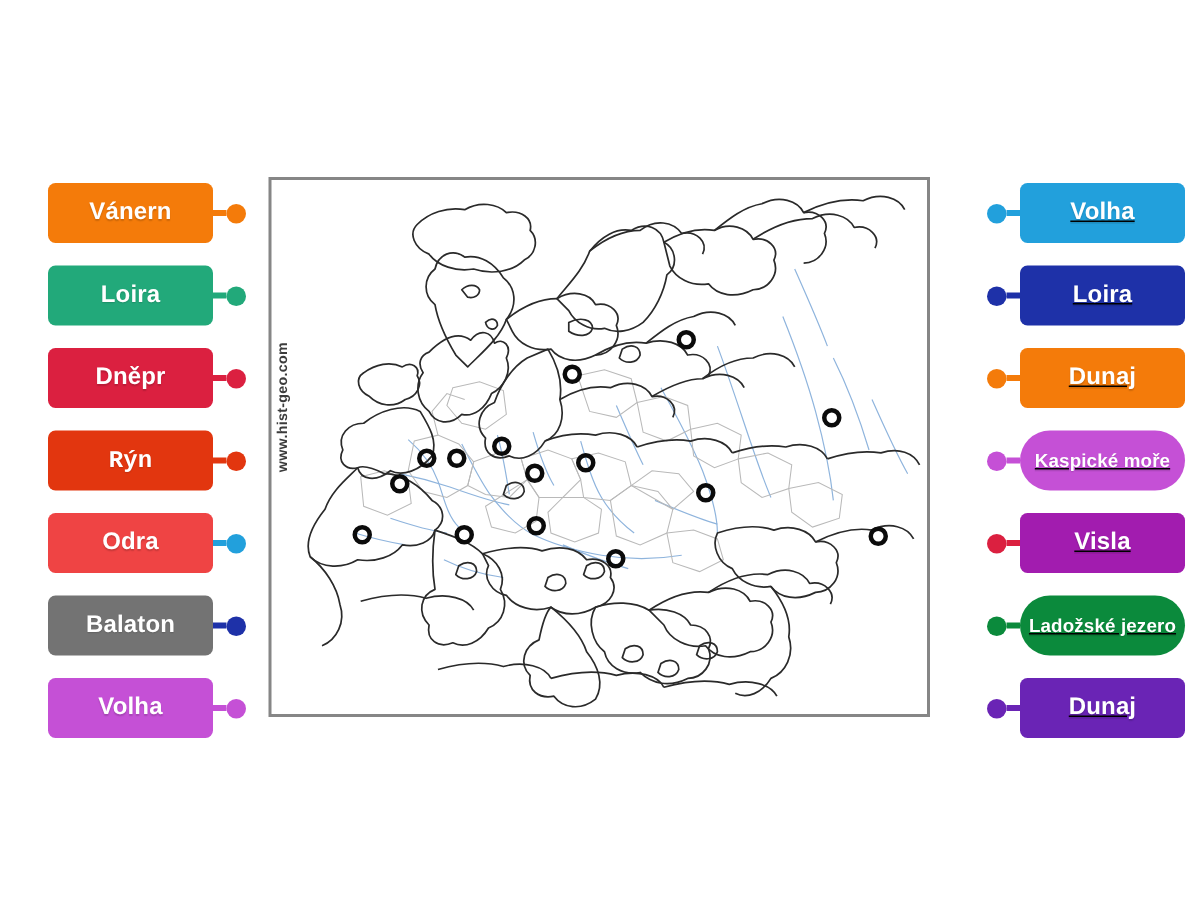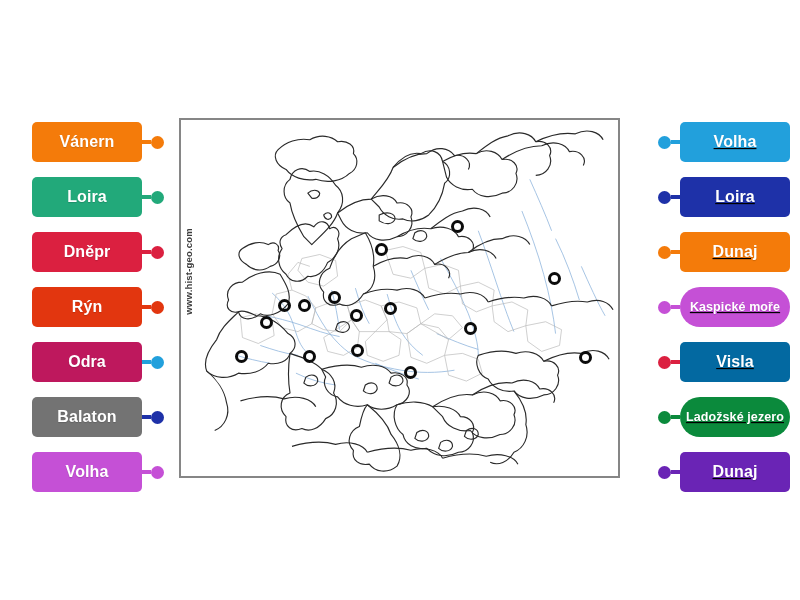--- a/index.html
+++ b/index.html
@@ -128,28 +128,28 @@
       </div>
     </div>
     <div class="label-row">
       <div class="chip" style="background: rgb(219, 32, 64);">Dněpr</div>
       <div class="connector">
         <div class="conn-line" style="background: rgb(219, 32, 64);"></div>
         <div class="conn-dot" style="background: rgb(219, 32, 64);"></div>
       </div>
     </div>
     <div class="label-row">
-      <div class="chip" style="background: rgb(226, 54, 15);">Rýn</div>
+      <div class="chip" style="background: rgb(226, 54, 15); font-family: Liberation Mono, monospace;">Rýn</div>
       <div class="connector">
         <div class="conn-line" style="background: rgb(226, 54, 15);"></div>
         <div class="conn-dot" style="background: rgb(226, 54, 15);"></div>
       </div>
     </div>
     <div class="label-row">
-      <div class="chip" style="background: #be185d;">Odra</div>
+      <div class="chip" style="background: #ef4444;">Odra</div>
       <div class="connector">
         <div class="conn-line" style="background: rgb(34, 160, 220);"></div>
         <div class="conn-dot" style="background: rgb(34, 160, 220);"></div>
       </div>
     </div>
     <div class="label-row">
       <div class="chip" style="background: #737373;">Balaton</div>
       <div class="connector">
         <div class="conn-line" style="background: rgb(30, 49, 168);"></div>
         <div class="conn-dot" style="background: rgb(30, 49, 168);"></div>
@@ -303,21 +303,21 @@
       </div>
     </div>
     <div class="label-row">
       <div class="chip two-line" style="background: rgb(197, 80, 214);">Kaspické moře</div>
       <div class="connector">
         <div class="conn-line" style="background: rgb(197, 80, 214);"></div>
         <div class="conn-dot" style="background: rgb(197, 80, 214);"></div>
       </div>
     </div>
     <div class="label-row">
-      <div class="chip" style="background: #0369a1;">Visla</div>
+      <div class="chip" style="background: #a21caf;">Visla</div>
       <div class="connector">
         <div class="conn-line" style="background: rgb(219, 32, 64);"></div>
         <div class="conn-dot" style="background: rgb(219, 32, 64);"></div>
       </div>
     </div>
     <div class="label-row">
       <div class="chip two-line" style="background: rgb(11, 138, 60);">Ladožské jezero</div>
       <div class="connector">
         <div class="conn-line" style="background: rgb(11, 138, 60);"></div>
         <div class="conn-dot" style="background: rgb(11, 138, 60);"></div>

